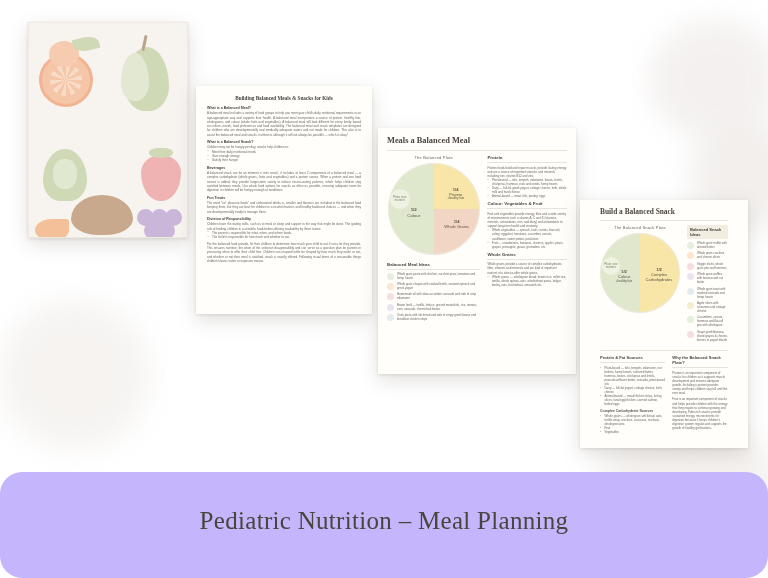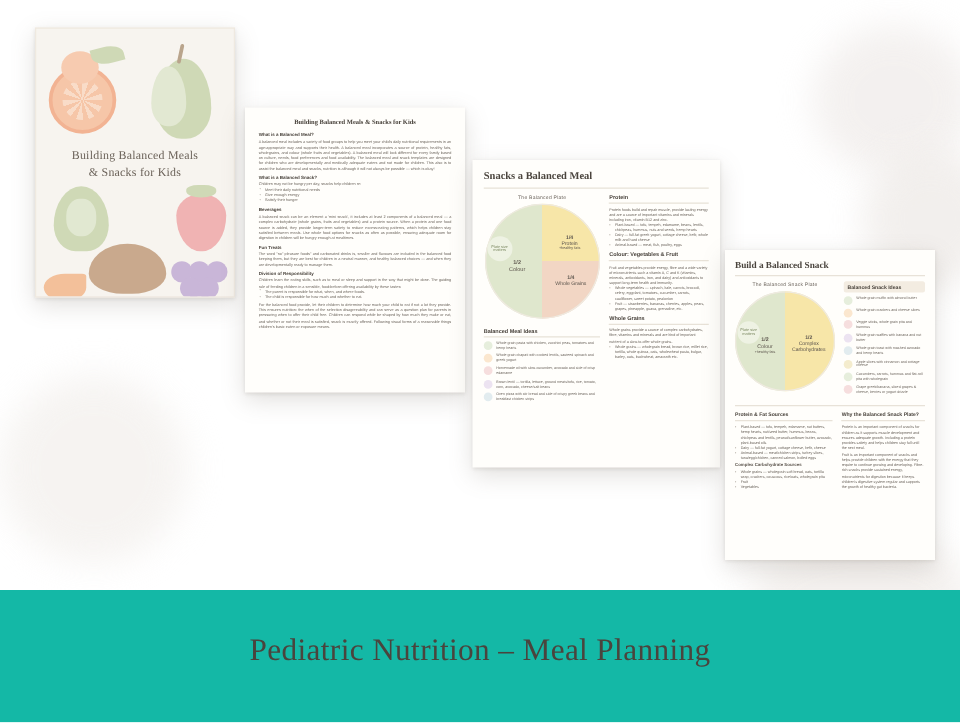--- a/index.html
+++ b/index.html
@@ -143,21 +143,21 @@
     content: "•"; position: absolute; left: 0.5px; top: -0.5px; color: #9a9288;
   }
 
   
   #sheet2 {
     left: 378px; top: 128px; width: 198px; height: 246px;
     padding: 8px 9px;
   }
   #sheet3 {
     left: 580px; top: 200px; width: 168px; height: 248px;
-    padding: 7px 8px;
+    padding: 7px 20px;
   }
   .pagehead {
     font-family: "Liberation Serif", serif;
     font-weight: bold;
     color: #4a443d;
   }
   #sheet2 .pagehead { font-size: 8.4px; margin-bottom: 5px; }
   #sheet3 .pagehead { font-size: 7.4px; margin-bottom: 4px; }
   .rule { height: 1px; background: #e8e2d8; margin: 3px 0 4px; }
 
@@ -273,22 +273,22 @@
   }
   #logo .cheek.l { left: 0; } #logo .cheek.r { right: 0; }
   #logo .mouth {
     position: absolute; left: 50%; top: 2.5px; transform: translateX(-50%);
     width: 5px; height: 4px; border-bottom: 1px solid #8a7f72; border-radius: 0 0 50% 50%;
   }
 
   
   #caption {
     position: absolute; left: 0; right: 0; bottom: 0; height: 106px;
-    background: #14b8a6;
-    display: flex; flex-direction: column; align-items: center; justify-content: center;
+    background: #c4b5fd;
+    display: flex; flex-direction: column; align-items: center; justify-content: center; border-radius: 22px;
   }
   #caption .cap-title {
     font-family: "Liberation Serif", serif;
     font-size: 25px; color: #4a443d; letter-spacing: .3px;
     margin-bottom: 8px;
   }
   #caption .cap-sub {
     font-family: "Liberation Sans", sans-serif;
     font-size: 16.5px; color: #4a443d; letter-spacing: .1px;
   }
@@ -316,24 +316,20 @@
       <div class="fruit carrot"></div>
       <div class="fruit grapes">
         <span style="left:0px;top:0px;"></span>
           <span style="left:14px;top:0px;"></span>
         <span style="left:28px;top:0px;"></span>
           <span style="left:7px;top:13px;"></span>
         <span style="left:21px;top:13px;"></span>
           <span style="left:14px;top:24px;"></span>
       </div>
     </div>
-    <div class="cover-title">
-      <span>Building Balanced Meals</span><br>
-      <span>&amp; Snacks for Kids</span>
-    </div>
   </div>
 
   <div class="sheet" id="sheet1">
     <div class="doc-title">Building Balanced Meals &amp; Snacks for Kids</div>
 
     <div>
       <div class="s1-h">What is a Balanced Meal?</div>
       <div class="s1-p">A balanced meal includes a variety of food groups to help you meet your child's daily nutritional requirements in an age-appropriate way and supports their health. A balanced meal incorporates a source of protein, healthy fats, wholegrains, and colour (whole fruits and vegetables). A balanced meal will look different for every family based on culture, needs, food preferences and food availability. The balanced meal and snack templates are designed for children who are developmentally and medically adequate eaters and not made for children. This also is to assist the balanced meal and snacks, nutrition is although it will not always be possible — which is okay!</div>
     </div>
 
@@ -358,21 +354,21 @@
     <div>
       <div class="s1-h">Division of Responsibility</div>
       <div class="s1-p">Children learn the eating skills, such as to meal or sleep and support in the way that might be done. The guiding rule of feeding children in a sensible, food-before-offering availability by these tastes:</div>
       <div class="s1-li">The parent is responsible for what, when, and where foods.</div>
       <div class="s1-li">The child is responsible for how much and whether to eat.</div>
       <div class="s1-p" style="margin-top:2px">For the balanced food provide, let their children to determine how much your child to eat if not a lot they provide. This ensures nutrition: the when of the selection disagreeability and can serve as a question plan for parents in pressuring when to offer their child free. Children can respond while be shaped by how much they make or eat, and whether or not their meal is satisfied, snack is exactly offered. Following visual forms of a reasonable things children's basic eaten or exposure means.</div>
     </div>
   </div>
 
   <div class="sheet" id="sheet2">
-    <div class="pagehead">Snacks a Balanced Meal</div>
+    <div class="pagehead">Meals a Balanced Meal</div>
     <div class="rule"></div>
 
     <div class="two-col">
       <div class="col-left">
         <div class="plate-label">The Balanced Plate</div>
         <div class="plate-wrap">
           <div class="plate">
             <div class="badge-circle">Plate size matters</div>
             <div class="slice-txt t-veg">
               <span class="frac">1/2</span>

